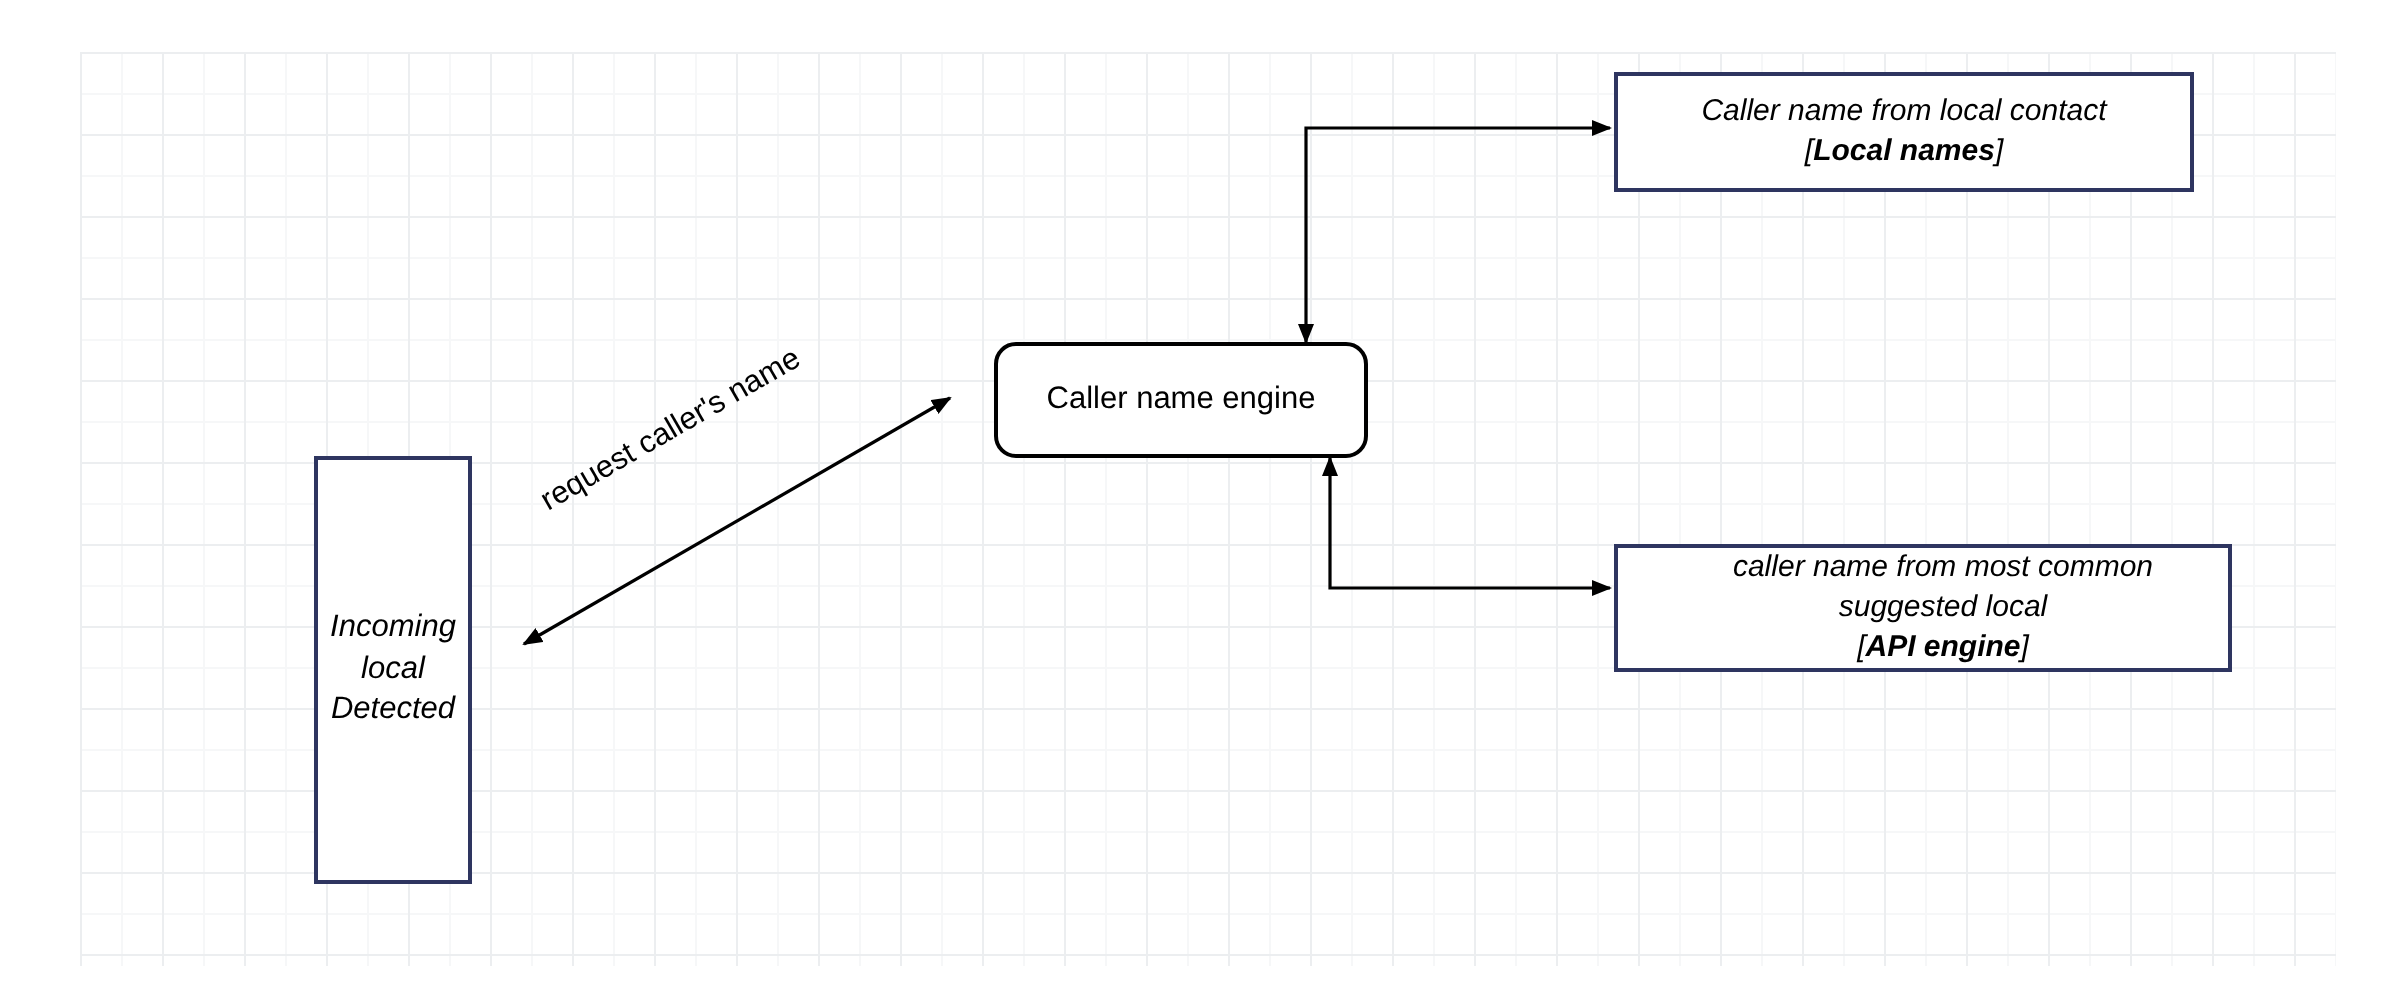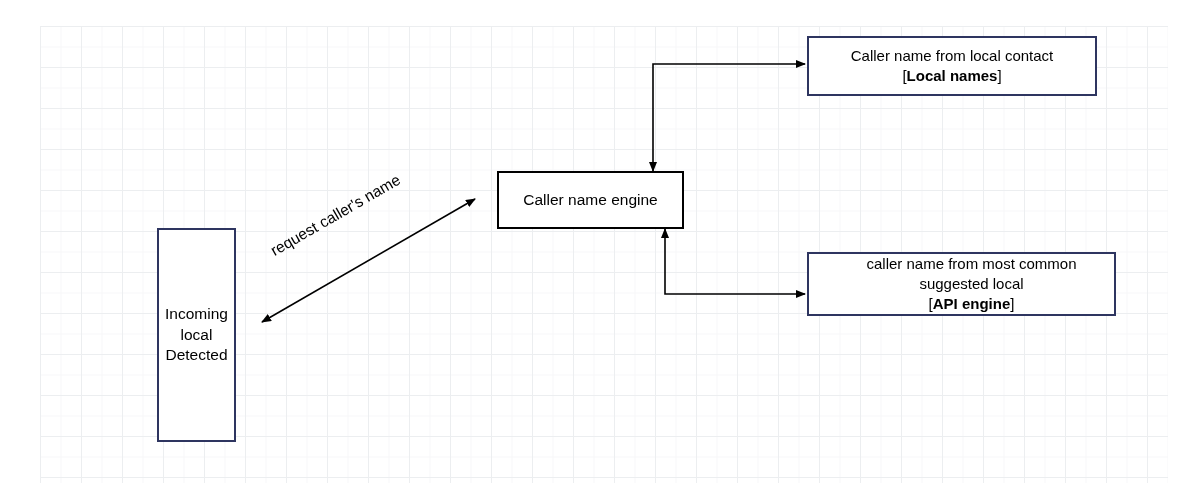--- a/index.html
+++ b/index.html
@@ -42,40 +42,41 @@
     position: absolute;
     box-sizing: border-box;
     background: #ffffff;
     display: flex;
     align-items: center;
     justify-content: center;
     text-align: center;
     color: #000000;
     line-height: 1.32;
   }
-  .box-navy { border: 2px solid #2e3560; }
+  .box-navy { border: 2px solid #2e3560; font-style: italic; }
   .box-black { border: 2px solid #000000; }
 
   #box-incoming-call {
     left: 157px; top: 228px;
     width: 79px; height: 214px;
     font-size: 15.5px;
   }
   #box-engine {
     left: 497px; top: 171px;
     width: 187px; height: 58px;
     font-size: 15.5px;
+    border-radius: 11px;
   }
   #box-local-contact {
     left: 807px; top: 36px;
     width: 290px; height: 60px;
     font-size: 15px;
   }
   #box-api-service {
-    left: 807px; top: 252px;
+    left: 807px; top: 272px;
     width: 309px; height: 64px;
     font-size: 15px;
     padding-left: 20px;
   }
   .box-text { display: block; padding: 0 6px; }
   .box-text b { font-weight: bold; }
 
   
   #connectors {
     position: absolute;

